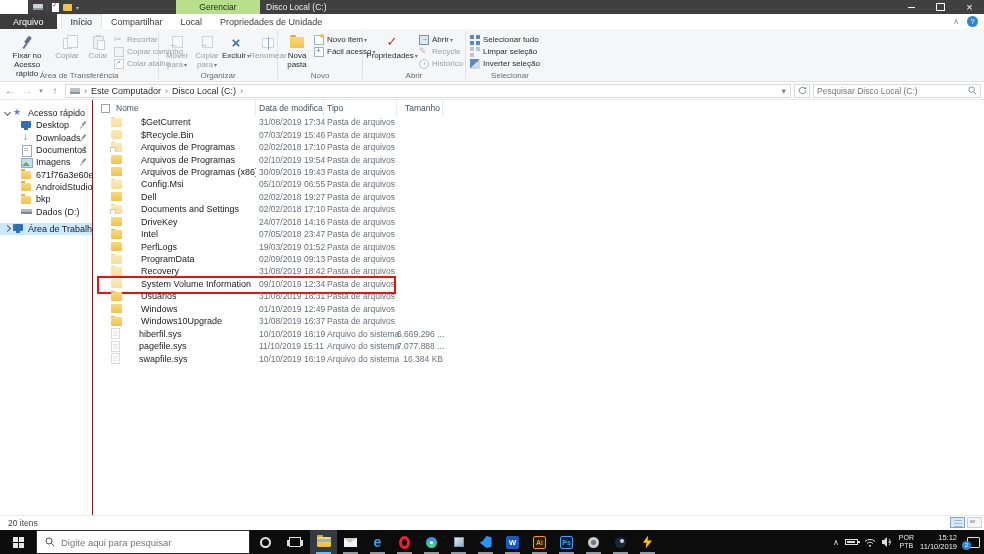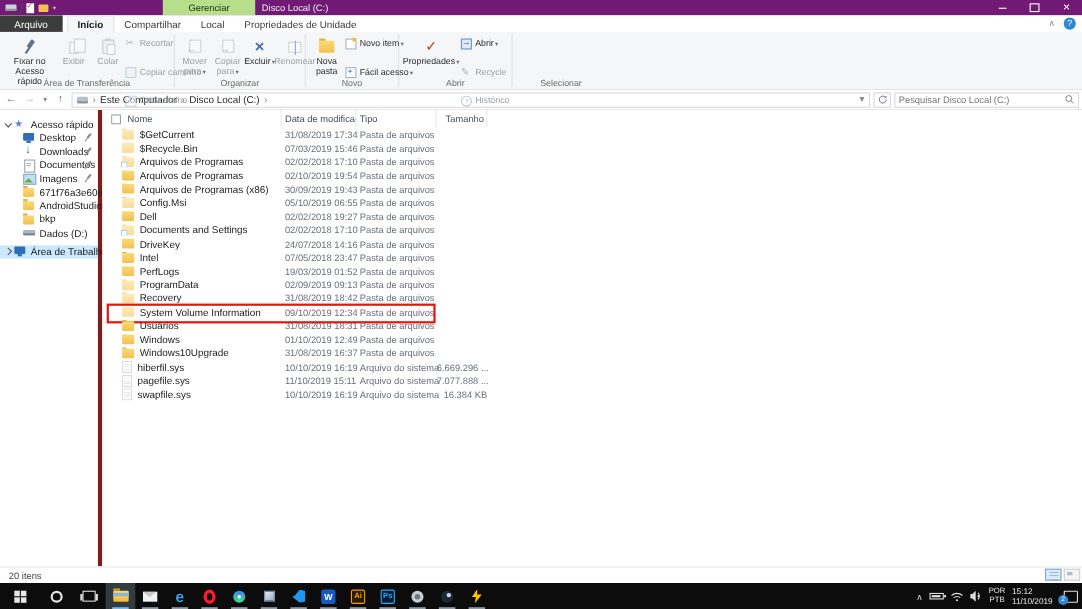--- a/index.html
+++ b/index.html
@@ -1,55 +1,55 @@
 <!DOCTYPE html>
 <html><head>
 <meta charset="utf-8">
 <style>
   * { margin:0; padding:0; box-sizing:border-box; }
   html,body { width:984px; height:554px; overflow:hidden; }
   body { font-family:"Liberation Sans","DejaVu Sans",sans-serif; background:#fff; color:#1b1b1b; position:relative; }
 
   
-  .titlebar { height:14px; background:#701a75; position:relative; display:flex; align-items:center; color:#fff; }
+  .titlebar { height:14px; background:#404040; position:relative; display:flex; align-items:center; color:#fff;margin-left:28px; }
   .qat { display:flex; align-items:center; gap:4px; padding-left:5px; }
   .qat-drive { width:10px; height:6px; background:#cfd3d8; border-radius:1px; box-shadow:inset 0 -2px 0 #8d959d; }
   .qat-sep { width:1px; height:8px; background:#4a4a4a; }
   .qat-prop { width:7px; height:9px; background:#fff; position:relative; }
   .qat-prop::after { content:"✓"; position:absolute; left:0px; top:-2px; font-size:7px; color:#c0392b; font-weight:bold; }
   .qat-fold { width:9px; height:7px; background:#f2c14e; border-radius:1px; }
   .qat-dd { font-size:6px; color:#bbb; }
   .manage-tab { position:absolute; left:148px; top:0; width:84px; height:14px; background:#b6de8b; color:#1c2b10; font-size:8.5px; display:flex; align-items:center; justify-content:center; }
   .win-title { position:absolute; left:238px; top:0; height:14px; display:flex; align-items:center; font-size:8.5px; color:#f0f0f0; }
   .win-controls { position:absolute; right:0; top:0; display:flex; height:14px; }
   .wc { width:29px; display:flex; align-items:center; justify-content:center; color:#fff; font-size:10px; cursor:default; }
   .wc-min::before { content:""; width:7px; height:1px; background:#fff; display:block; }
   .wc-max::before { content:""; width:7px; height:6px; border:1px solid #fff; display:block; }
   .wc-close::before { content:"×"; font-size:11px; }
 
   
   .tabsrow { height:15px; background:#fff; display:flex; align-items:stretch; position:relative; font-size:9px; }
   .file-tab { background:#3c3c3c; color:#fff; padding:0 13px; display:flex; align-items:center; margin-right:4px; }
   .rtab { padding:0 9px; display:flex; align-items:center; color:#3b3b3b; }
-  .rtab.active { background:#f5f6f7; border:1px solid #e4e4e4; border-bottom:none; color:#1b1b1b;font-weight:bold; }
+  .rtab.active { background:#f5f6f7; border:1px solid #e4e4e4; border-bottom:none; color:#1b1b1b; }
   .ribbon-right { position:absolute; right:6px; top:0; height:15px; display:flex; align-items:center; gap:8px; }
   .collapse-ribbon { color:#888; font-size:8px; }
   .help-btn { width:11px; height:11px; border-radius:50%; background:#2e87d4; color:#fff; font-size:8px; display:flex; align-items:center; justify-content:center; }
 
   
   .ribbon { height:53px; background:#f5f6f7; border-bottom:1px solid #e3e3e3; display:flex; }
   .rgroup { position:relative; padding:3px 4px 11px 4px; display:flex; }
   .rlabel { position:absolute; bottom:1px; left:0; right:0; text-align:center; font-size:8px; color:#6a6a6a; }
   .vsep { width:1px; background:#e2e2e2; margin:2px 0; }
   .rbody { display:flex; align-items:flex-start; gap:2px; }
   .bigbtn { display:flex; flex-direction:column; align-items:center; font-size:8px; color:#2b2b2b; text-align:center; line-height:1.1; padding-top:1px; }
   .bigbtn .bi { height:18px; display:flex; align-items:center; justify-content:center; margin-bottom:1px; }
   .bigbtn.dis { color:#9aa0a6; }
   .bigbtn.dis .bi { opacity:.55; }
-  .smallcol { display:flex; flex-direction:column; justify-content:space-between; gap:15px; padding-top:2px; }
+  .smallcol { display:flex; flex-direction:column; justify-content:space-between; gap:1px; padding-top:2px; }
   .smallbtn { display:flex; align-items:center; gap:3px; font-size:8px; color:#2b2b2b; height:11px; white-space:nowrap; }
   .smallbtn.dis { color:#9aa0a6; }
   .smallbtn.dis .smi { opacity:.55; }
   .dd::after { content:"▾"; font-size:6px; margin-left:1px; color:#777; }
 
   .ico-pin { width:12px; height:12px; position:relative; }
   .ico-pin::before { content:""; position:absolute; left:5px; top:0; width:4px; height:8px; background:#5f7390; border-radius:1px; transform:rotate(35deg); }
   .ico-pin::after { content:""; position:absolute; left:3px; top:7px; width:2px; height:6px; background:#5f7390; transform:rotate(35deg); }
   .ico-copy { position:relative; width:9px; height:11px; border:1px solid #a8b2bc; background:#fdfdfd; margin-top:3px; }
   .ico-copy::before { content:""; position:absolute; top:-4px; left:3px; width:9px; height:11px; border:1px solid #a8b2bc; background:#fdfdfd; }
@@ -98,21 +98,21 @@
   .crumbbox { flex:1; height:14px; border:1px solid #d9d9d9; display:flex; align-items:center; padding:0 4px; gap:4px; color:#2b2b2b; }
   .crumb-drive { width:10px; height:6px; background:#b9c2cb; border-radius:1px; box-shadow:inset 0 -2px 0 #8d959d; flex:none; }
   .crumb-sep::before { content:"›"; color:#777; }
   .crumb-end { margin-left:auto; display:flex; gap:5px; color:#8a8a8a; }
   .refreshbox { width:16px; height:14px; border:1px solid #d9d9d9; display:flex; align-items:center; justify-content:center; }
   .searchbox { width:168px; height:14px; border:1px solid #d9d9d9; display:flex; align-items:center; padding:0 3px; }
   .searchbox input { border:none; outline:none; flex:1; font-size:8.5px; color:#777; font-family:inherit; min-width:0; }
 
   
   .main { display:flex; height:415px; }
-  .sidebar { width:93px; flex:none; padding-top:7px; border-right:4px solid #7f1d1d; position:relative; font-size:9px; }
+  .sidebar { width:93px; flex:none; padding-top:7px; border-right:1px solid #7f1d1d; position:relative; font-size:9px; }
   .sb-item { height:12.3px; display:flex; align-items:center; padding-left:3px; position:relative; white-space:nowrap; }
   .sb-item .chev { width:10px; flex:none; }
   .sb-item.child .chev { width:18px; }
   .chev.down::before { content:""; display:block; width:4px; height:4px; border-right:1px solid #5a5a5a; border-bottom:1px solid #5a5a5a; transform:rotate(45deg); margin-left:2px; margin-top:-2px; }
   .chev.right::before { content:""; display:block; width:4px; height:4px; border-right:1px solid #5a5a5a; border-bottom:1px solid #5a5a5a; transform:rotate(-45deg); margin-left:2px; }
   .sb-item.selected { background:#cce8ff; }
   .sb-item.gap { margin-top:5px; }
   .sb-ico { width:11px; height:11px; flex:none; margin-right:4px; position:relative; }
   .si-star::before { content:"★"; color:#5a7edc; font-size:9px; position:absolute; top:-1px; }
   .si-desktop::before { content:""; position:absolute; left:0; top:1px; width:10px; height:7px; background:#2f6fb5; border-radius:1px; }
@@ -133,21 +133,21 @@
   .content { flex:1; position:relative; background:#fff; }
   .colheaders { height:16px; display:flex; align-items:center; font-size:8.5px; color:#45505c; padding-left:8px; }
   .hcell { height:16px; display:flex; align-items:center; border-right:1px solid #e7eaee; overflow:hidden; white-space:nowrap; padding-right:2px; }
   .h-name { width:155px; gap:6px; }
   .h-date { width:68px; padding-left:3px; }
   .h-type { width:73px; padding-left:3px; }
   .h-size { width:46px; justify-content:flex-end; }
   .hchk { width:9px; height:9px; border:1px solid #9aa4ae; background:#fff; flex:none; }
 
   .frow { display:flex; align-items:center; height:12.45px; font-size:9px; padding-left:8px; position:relative; white-space:nowrap; }
-  .c-name { width:155px; display:flex; align-items:center; gap:5px; padding-left:10px; color:#1b1b1b; overflow:hidden; flex:none; }
+  .c-name { width:155px; display:flex; align-items:center; gap:19px; padding-left:10px; color:#1b1b1b; overflow:hidden; flex:none; }
   .c-date { width:68px; color:#68707a; font-size:8.5px; flex:none; padding-left:3px; }
   .c-type { width:73px; color:#68707a; font-size:8.5px; flex:none; padding-left:3px; }
   .c-size { width:46px; color:#68707a; font-size:8.5px; flex:none; text-align:right; }
   .fic { flex:none; position:relative; }
   .ic-folder { width:11px; height:9px; background:linear-gradient(#fbd978,#f2c14e); border-radius:1px; }
   .ic-folder::before { content:""; position:absolute; top:-2px; left:0; width:4px; height:2px; background:#e4af3d; border-radius:1px 1px 0 0; }
   .ic-file { width:9px; height:11px; background:#fff; border:1px solid #b8c0c8; }
   .ic-file::after { content:""; position:absolute; left:1px; top:2px; width:5px; height:6px; background:repeating-linear-gradient(#ccd4dc 0 1px,transparent 1px 2px); }
   .fic.dim { opacity:.55; }
   .fic.link::after { content:""; position:absolute; left:-1px; bottom:-1px; width:4px; height:4px; background:#fff; border:1px solid #7f9fc0; }
@@ -197,21 +197,21 @@
   .app-steam .tbicon { width:11px; height:11px; border-radius:50%; background:#1b2838; position:relative; }
   .app-steam .tbicon::after { content:""; position:absolute; left:5px; top:2px; width:4px; height:4px; border-radius:50%; background:#cfd8e0; }
   .app-bolt .tbicon { width:9px; height:13px; background:#ffc400; clip-path:polygon(55% 0,0 55%,40% 55%,30% 100%,100% 38%,52% 38%); }
 
   .tray { margin-left:auto; display:flex; align-items:center; gap:6px; padding-right:4px; }
   .tray-chev { color:#ddd; font-size:8px; }
   .tray-batt { width:13px; height:6px; border:1px solid #ddd; position:relative; }
   .tray-batt::before { content:""; position:absolute; right:-3px; top:1px; width:2px; height:2px; background:#ddd; }
   .tray-batt::after { content:""; position:absolute; left:1px; top:1px; bottom:1px; width:8px; background:#ddd; }
   .tray-lang { font-size:7px; line-height:1.2; text-align:center; color:#eee; }
-  .tray-clock { font-size:7.5px; line-height:1.25; text-align:left; color:#eee; }
+  .tray-clock { font-size:7.5px; line-height:1.25; text-align:right; color:#eee; }
   .tray-notif { width:13px; height:11px; border:1px solid #ddd; border-radius:1px; position:relative; margin-left:4px; }
   .notif-badge { position:absolute; left:-6px; bottom:-3px; width:9px; height:9px; border-radius:50%; background:#2e87d4; color:#fff; font-size:6px; display:flex; align-items:center; justify-content:center; }
 </style>
 </head>
 <body>
 
 <div class="titlebar">
   <div class="qat">
     <span class="qat-drive"></span>
     <span class="qat-sep"></span>
@@ -246,21 +246,21 @@
       <div class="bigbtn" style="width:46px">
         <span class="bi">
             <span class="ico-pin"></span>
           </span>
         <span>Fixar no Acesso rápido</span>
       </div>
       <div class="bigbtn dis" style="width:30px">
         <span class="bi">
             <span class="ico-copy"></span>
           </span>
-        <span>Exibir</span>
+        <span>Copiar</span>
       </div>
       <div class="bigbtn dis" style="width:28px">
         <span class="bi">
             <span class="ico-paste"></span>
           </span>
         <span>Colar</span>
       </div>
       <div class="smallcol">
         <div class="smallbtn dis">
             <span class="smi smi-cut"></span>
@@ -355,20 +355,36 @@
             <span class="smi smi-hist"></span>
             <span>Histórico</span>
           </div>
       </div>
     </div>
     <div class="rlabel">Abrir</div>
   </div>
   <div class="vsep"></div>
 
   <div class="rgroup" style="width:88px">
+    <div class="rbody">
+      <div class="smallcol">
+        <div class="smallbtn">
+            <span class="smi smi-selall"></span>
+            <span>Selecionar tudo</span>
+          </div>
+        <div class="smallbtn">
+            <span class="smi smi-selclear"></span>
+            <span>Limpar seleção</span>
+          </div>
+        <div class="smallbtn">
+            <span class="smi smi-selinv"></span>
+            <span>Inverter seleção</span>
+          </div>
+      </div>
+    </div>
     <div class="rlabel">Selecionar</div>
   </div>
 </div>
 
 <div class="addrbar">
   <span class="nav">←</span>
   <span class="nav fwd">→</span>
   <span class="nav small">▾</span>
   <span class="nav">↑</span>
   <div class="crumbbox">
@@ -702,20 +718,27 @@
 
 <div class="taskbar">
   <div class="startbtn">
     <span class="winlogo">
         <span></span>
         <span></span>
         <span></span>
         <span></span>
       </span>
   </div>
+  <div class="tb-search">
+    <svg width="10" height="10" viewBox="0 0 10 10">
+        <circle cx="4" cy="4" r="3" fill="none" stroke="#555" stroke-width="1"></circle>
+        <path d="M6.2 6.2L9.2 9.2" stroke="#555" stroke-width="1"></path>
+      </svg>
+    <input placeholder="Digite aqui para pesquisar" style="">
+  </div>
   <div class="tbbtn">
       <span class="cortana"></span>
     </div>
   <div class="tbbtn">
       <span class="taskview"></span>
     </div>
 
   <div style="display:flex">
 
       <div class="tbapp app-fe active running">

